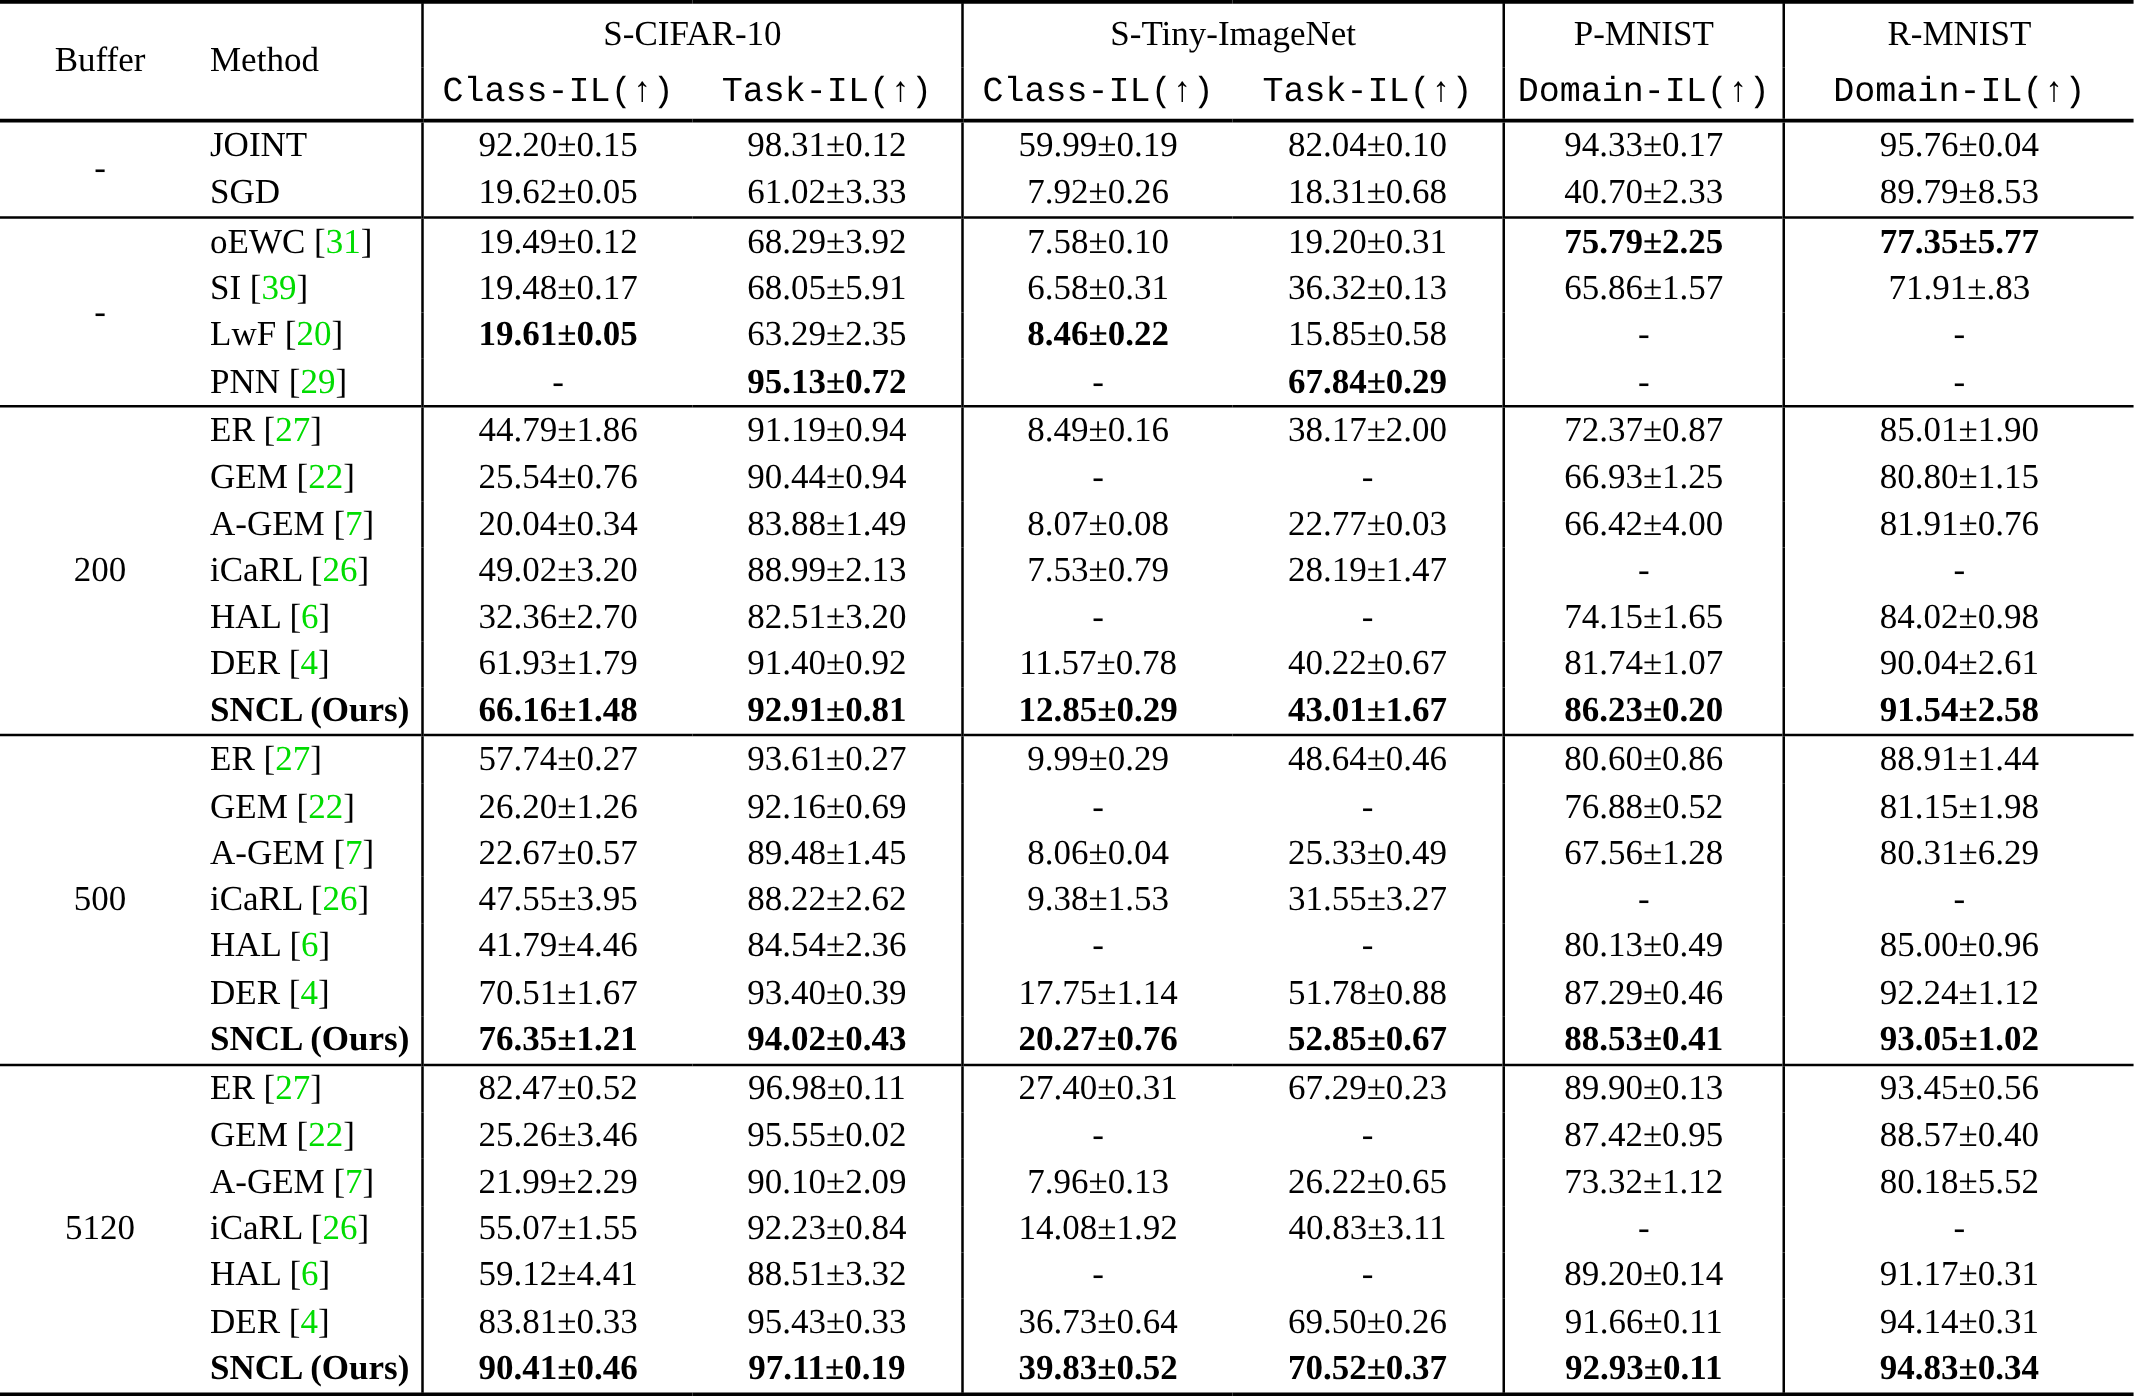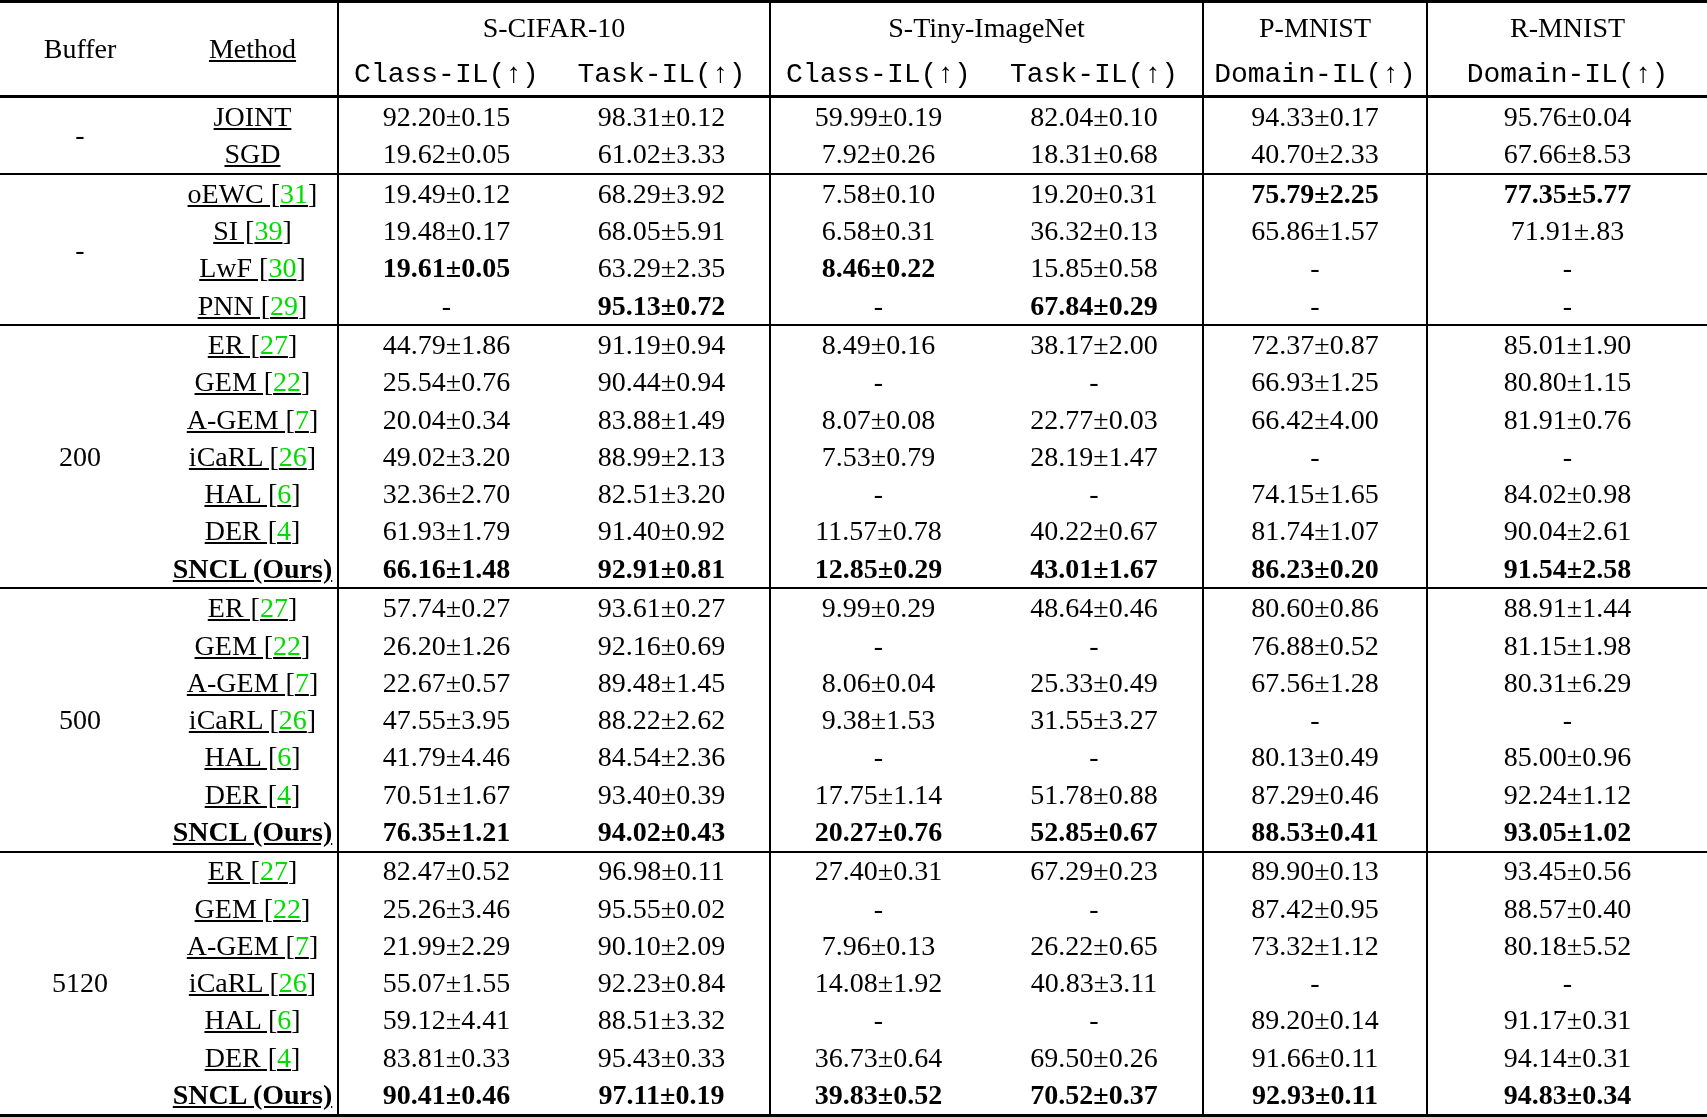--- a/index.html
+++ b/index.html
@@ -37,23 +37,22 @@
   col.c-rmnist { width: 280px; }
 
   .vline { border-left: 2px solid #000; }
 
   thead tr.group-row { height: 52px; }
   thead tr.sub-row   { height: 43px; }
   thead tr.sub-row th { border-bottom: 3px solid #000; font-family: Liberation Mono, monospace; }
   th.buffer-head, th.method-head { border-bottom: 3px solid #000; }
 
   th.method-head, td.method-cell {
-    text-align: center;
+    text-align: left;
     padding-left: 8px;
-    text-decoration: underline;
   }
   tbody tr.group-start td { border-top: 2px solid #000; }
 
   .bold { font-weight: bold; }
   .cite { color: var(--cite-color, #00e400); }
 </style>
 </head>
 <body>
 
 <table class="results">
@@ -96,21 +95,21 @@
         <td class="value-cell vline">94.33±0.17</td>
         <td class="value-cell vline">95.76±0.04</td>
       </tr>
       <tr>
         <td class="method-cell">SGD</td>
         <td class="value-cell vline">19.62±0.05</td>
         <td class="value-cell">61.02±3.33</td>
         <td class="value-cell vline">7.92±0.26</td>
         <td class="value-cell">18.31±0.68</td>
         <td class="value-cell vline">40.70±2.33</td>
-        <td class="value-cell vline">67.66±8.53</td>
+        <td class="value-cell vline">89.79±8.53</td>
       </tr>
       <tr class="group-start">
         <td rowspan="4" class="buffer-cell">-</td>
         <td class="method-cell">oEWC [<span class="cite">31</span>]</td>
         <td class="value-cell vline">19.49±0.12</td>
         <td class="value-cell">68.29±3.92</td>
         <td class="value-cell vline">7.58±0.10</td>
         <td class="value-cell">19.20±0.31</td>
         <td class="value-cell vline bold">75.79±2.25</td>
         <td class="value-cell vline bold">77.35±5.77</td>
@@ -118,21 +117,21 @@
       <tr>
         <td class="method-cell">SI [<span class="cite">39</span>]</td>
         <td class="value-cell vline">19.48±0.17</td>
         <td class="value-cell">68.05±5.91</td>
         <td class="value-cell vline">6.58±0.31</td>
         <td class="value-cell">36.32±0.13</td>
         <td class="value-cell vline">65.86±1.57</td>
         <td class="value-cell vline">71.91±.83</td>
       </tr>
       <tr>
-        <td class="method-cell">LwF [<span class="cite">30</span>]</td>
+        <td class="method-cell">LwF [<span class="cite">20</span>]</td>
         <td class="value-cell vline bold">19.61±0.05</td>
         <td class="value-cell">63.29±2.35</td>
         <td class="value-cell vline bold">8.46±0.22</td>
         <td class="value-cell">15.85±0.58</td>
         <td class="value-cell vline">-</td>
         <td class="value-cell vline">-</td>
       </tr>
       <tr>
         <td class="method-cell">PNN [<span class="cite">29</span>]</td>
         <td class="value-cell vline">-</td>

